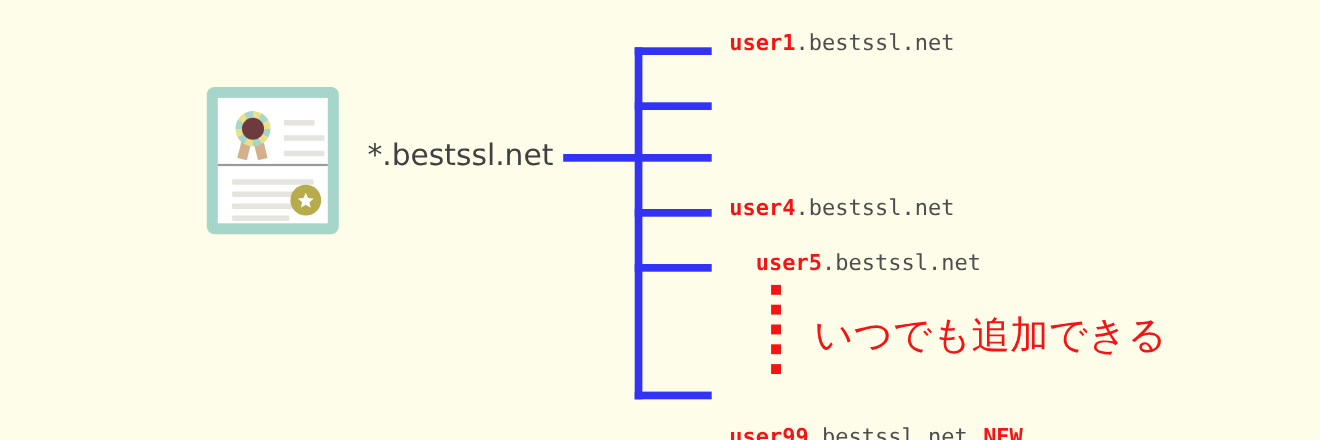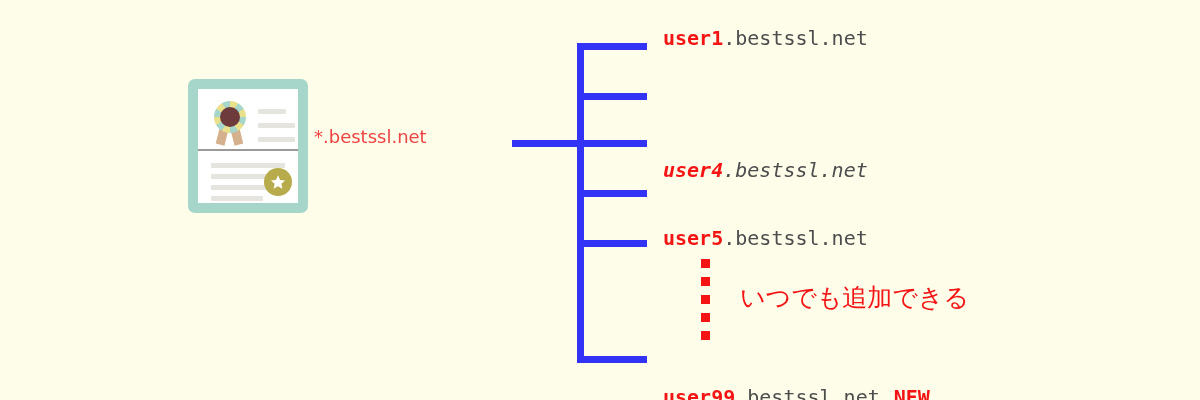--- a/index.html
+++ b/index.html
@@ -106,24 +106,24 @@
     background: #b8ab4b;
     display: flex;
     align-items: center;
     justify-content: center;
   }
   .cert-star-badge svg { display: block; }
 
   
   .wildcard-label {
     position: absolute;
-    left: 314px;
+    left: 334px;
     top: 126px;
-    font-size: 18px;
-    color: #ef4444;
+    font-size: 27px;
+    color: #404040;
     font-family: "DejaVu Sans", sans-serif;
     white-space: nowrap;
   }
 
   
   .trunk {
     position: absolute;
     left: 512px;
     top: 140px;
     width: 72px;
@@ -183,21 +183,21 @@
     width: 9px;
     height: 9px;
     background: #f41414;
   }
 
   
   .note-jp {
     position: absolute;
     left: 740px;
     top: 281px;
-    font-size: 25px;
+    font-size: 35px;
     color: #f41414;
     font-family: "DejaVu Sans", sans-serif;
     white-space: nowrap;
   }
 </style>
 </head>
 <body style="background: rgb(253, 253, 234);">
 
 <div id="diagram">
 
@@ -243,25 +243,25 @@
   <div class="branch" style="top:190px;"></div>
   <div class="branch" style="top:240px;"></div>
   <div class="branch" style="top:356px;"></div>
 
   <div class="row" style="top:28px;">
     <span class="user">user1</span><span class="user"></span><span class="domain">.bestssl.net</span>
   </div>
 
 
 
-  <div class="row" style="top:160px;font-style:italic;">
+  <div class="row" style="top:178px;">
     <span class="user">user4</span><span class="domain">.bestssl.net</span>
   </div>
 
-  <div class="row" style="top:228px;">
+  <div class="row" style="top:228px;margin-left:24px;">
     <span class="user">user5</span><span class="domain">.bestssl.net</span>
   </div>
 
   <div class="row" style="top:355px;margin-top:32px;">
     <span class="user">user99</span><span class="domain">.bestssl.net</span><span class="newtag">NEW</span>
   </div>
 
   <div class="ellipsis">
     <div class="dot" style="top:0px;"></div>
     <div class="dot" style="top:18px;"></div>

